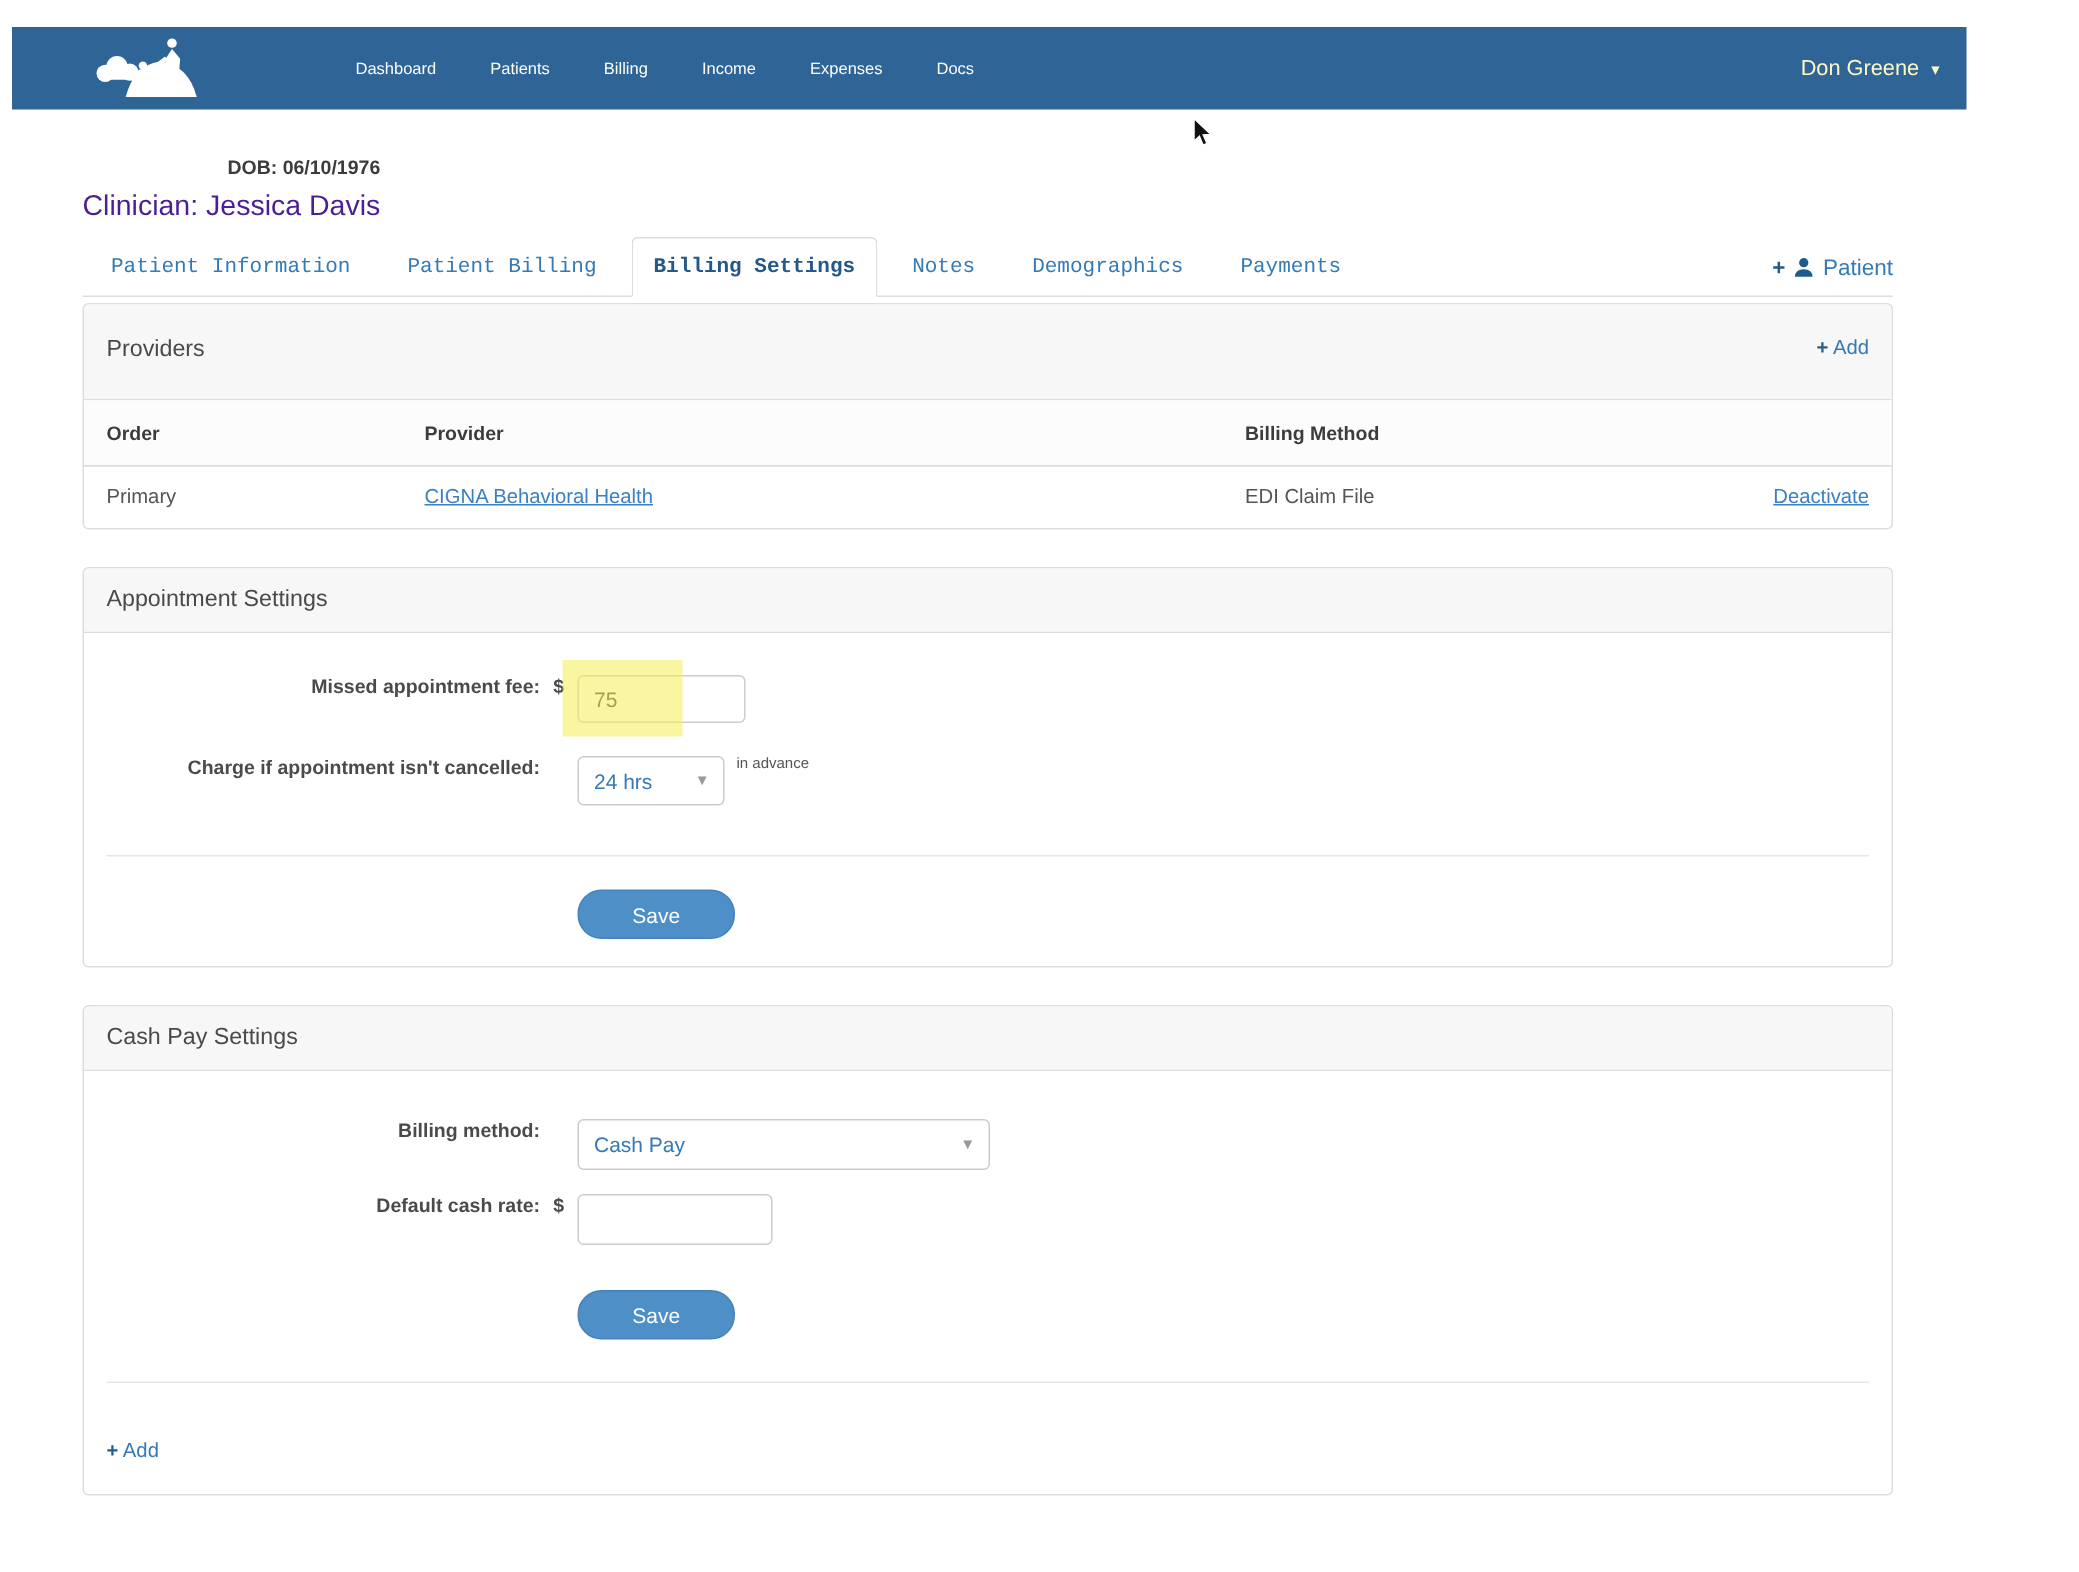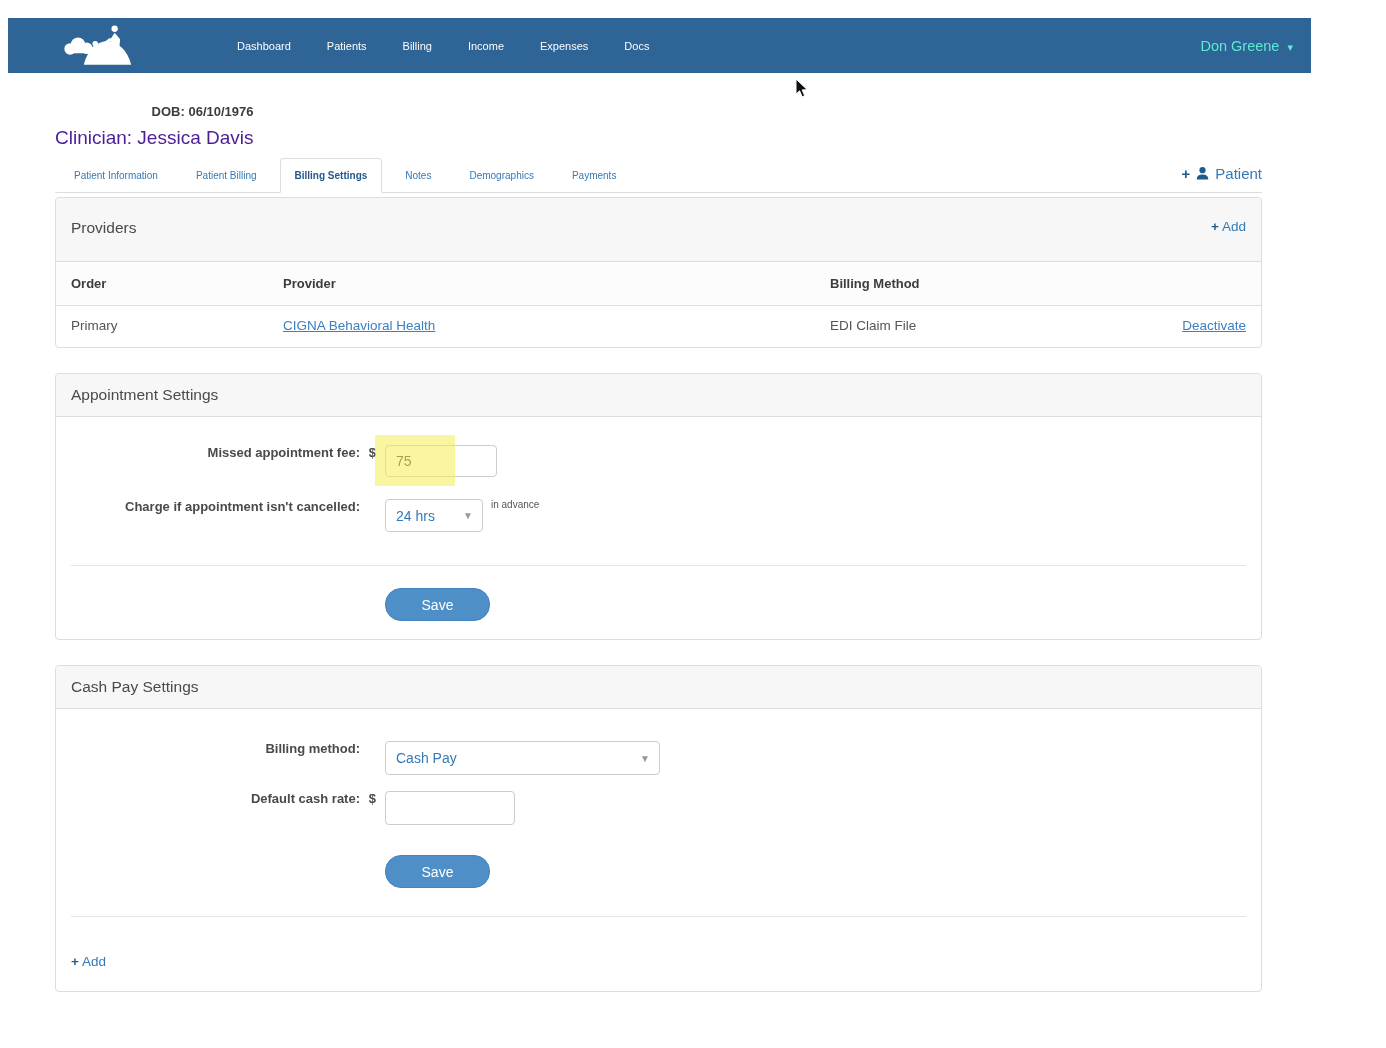--- a/index.html
+++ b/index.html
@@ -6,39 +6,39 @@
   html,body { width:1386px; height:1048px; background:#fff;
     font-family:"Liberation Sans","DejaVu Sans",sans-serif; color:#555; }
   body { position:relative; overflow:hidden; }
 
   
   .navbar { position:absolute; left:8px; top:18px; width:1303px; height:55px;
     background:#2e6496; display:flex; align-items:center; }
   .brand { margin-left:47px; width:92px; height:46px; display:flex; align-items:center; }
   .nav-items { display:flex; align-items:center; margin-left:72px; }
   .nav-item { color:#fdfdfd; font-size:11px; padding:0 18px; cursor:pointer; }
-  .nav-user { margin-left:auto; margin-right:18px; color:#5eead4; font-size:14.5px; cursor:pointer; }
+  .nav-user { margin-left:auto; margin-right:18px; color:#fef9c3; font-size:14.5px; cursor:pointer; }
   .nav-user .caret { font-size:11px; margin-left:4px; }
 
   
   .container { position:absolute; left:55px; top:100px; width:1207px; }
 
   .crumb-row { display:flex; justify-content:space-between; align-items:flex-start; height:52px; }
   .breadcrumb { font-size:26px; margin-top:6px; color:#666; }
   .breadcrumb a { color:#3a80c2; text-decoration:none; cursor:pointer; }
   .breadcrumb .sep { color:#7a7a7a; padding:0 8px; }
   .breadcrumb .current { color:#5a5a5a; }
   .patient-meta { text-align:right; line-height:1.6; margin-top:2px; }
   .patient-meta .dob { font-weight:bold; font-size:13px; color:#3c3c3c; }
   .patient-meta .clin { font-size:19px; color:#4c1d95; }
 
   
   .tabs-row { display:flex; align-items:flex-end; border-bottom:1px solid #ddd; margin-top:6px; }
-  .tab { font-size:10px; color:#337ab7; padding:11px 14px; margin:0 4px -1px 4px;
-    border:1px solid transparent; border-radius:4px 4px 0 0; cursor:pointer; white-space:nowrap; }
+  .tab { font-size:14px; color:#337ab7; padding:11px 14px; margin:0 4px -1px 4px;
+    border:1px solid transparent; border-radius:4px 4px 0 0; cursor:pointer; white-space:nowrap;font-family:Liberation Mono, monospace; }
   .tab.active { background:#fff; border-color:#ddd #ddd #fff #ddd; color:#24588a; font-weight:bold; }
   .add-patient { margin-left:auto; margin-bottom:10px; display:flex; align-items:center; gap:5px;
     cursor:pointer; font-size:15px; }
   .add-patient .plus { color:#1f5c8b; font-weight:bold; }
   .add-patient .lbl { color:#337ab7; }
   .person-icon { width:15px; height:15px; display:inline-block; }
 
   
   .panel { border:1px solid #ddd; border-radius:4px; margin-top:4px; background:#fff; }
   .panel + .panel { margin-top:25px; }

